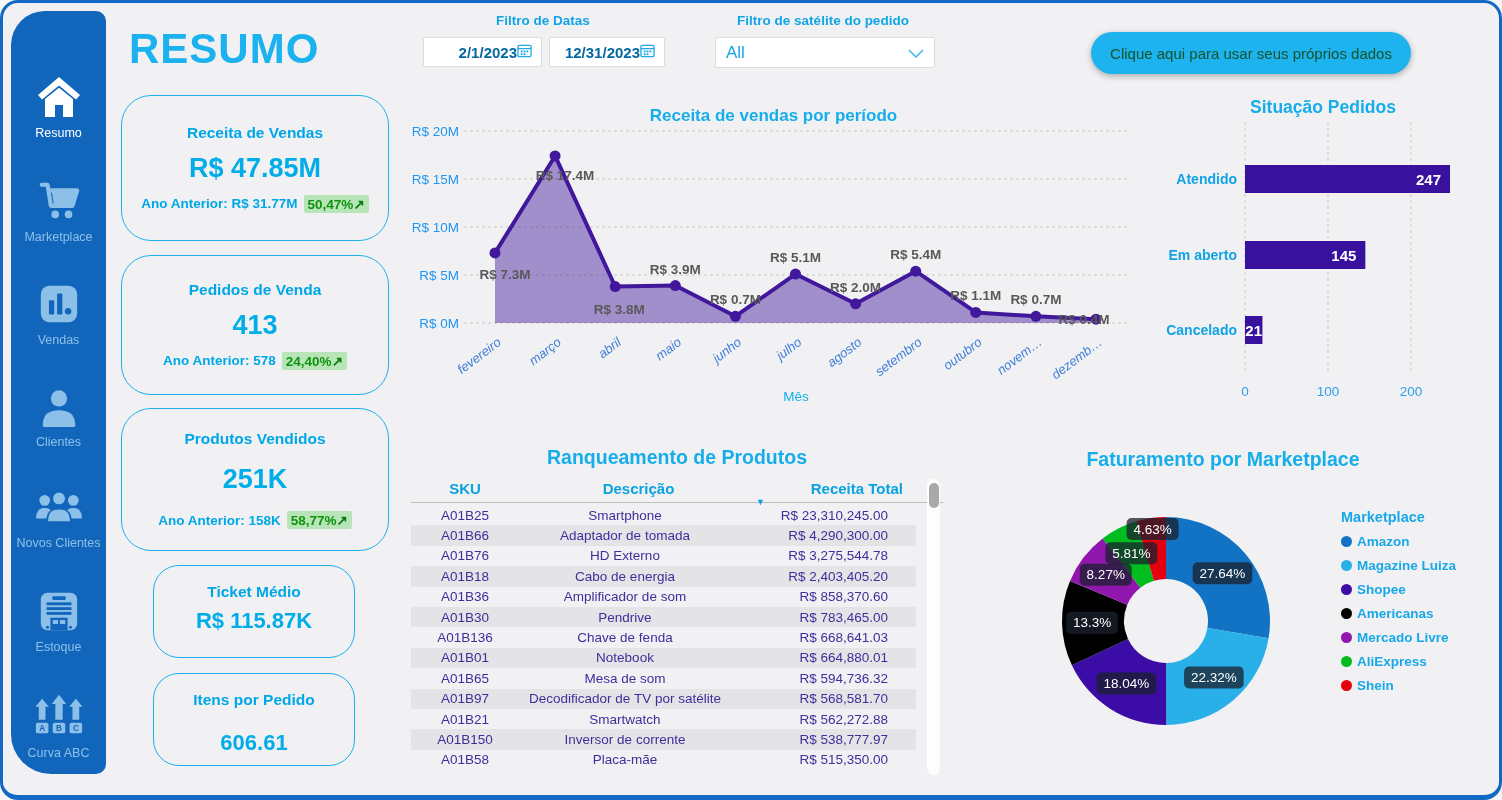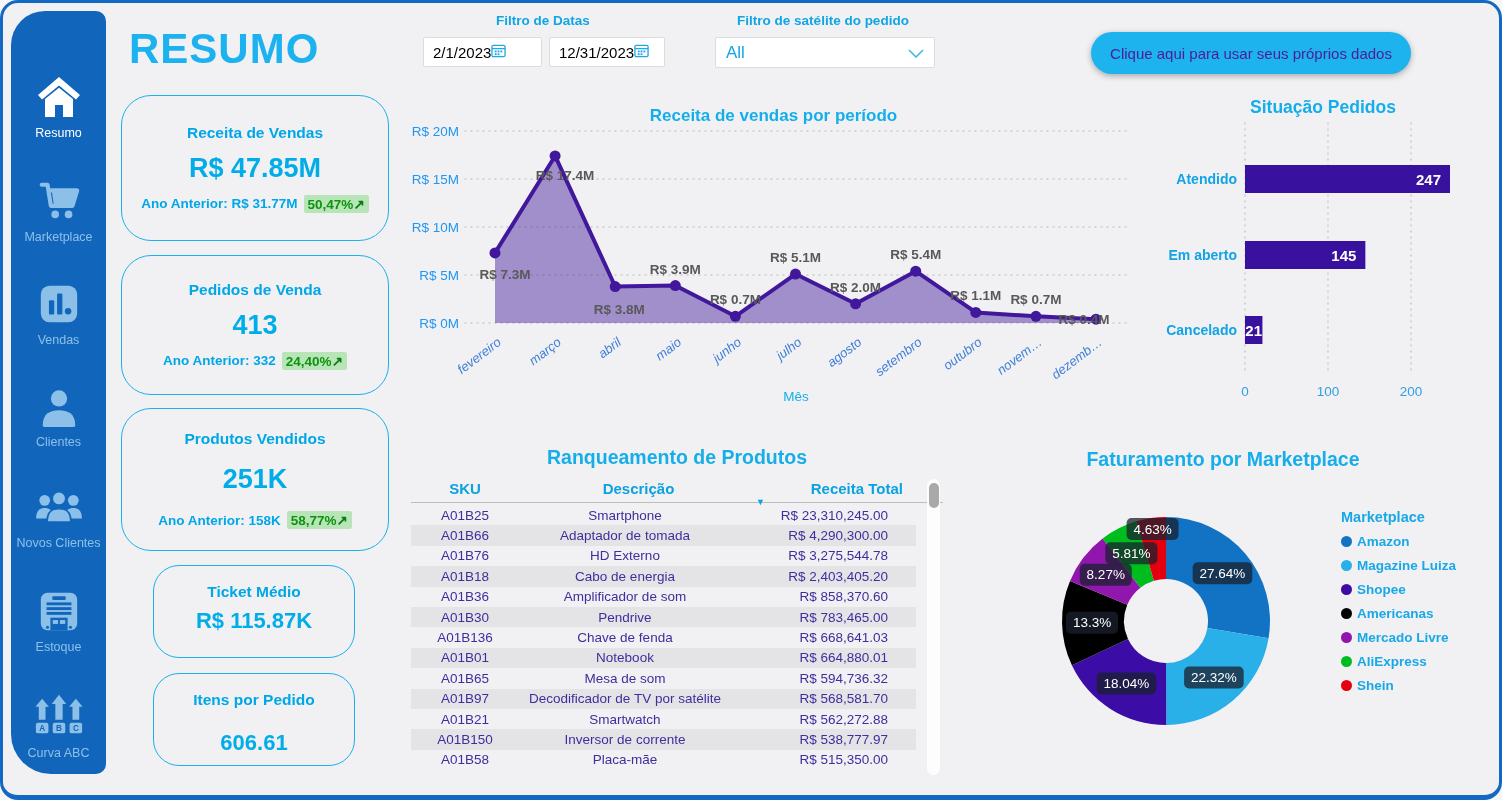--- a/index.html
+++ b/index.html
@@ -11,28 +11,28 @@
            justify-content:space-between;padding:64px 0 14px;box-sizing:border-box;}
   .nav-item{display:flex;flex-direction:column;align-items:center;gap:3px;color:#8cc0e9;cursor:pointer;width:90px;}
   .nav-item.active{color:#ffffff;}
   .nav-label{font-size:12.5px;text-align:center;line-height:1.15;}
   
   .page-title{position:absolute;left:126px;top:22px;font-size:42px;font-weight:600;color:#1cb2ef;letter-spacing:1px;}
   .filter-label{position:absolute;font-size:13.5px;font-weight:700;color:#11a5e6;text-align:center;}
   .fl-dates{left:420px;top:10px;width:240px;}
   .fl-status{left:705px;top:10px;width:230px;}
   .date-box{position:absolute;top:34px;height:30px;background:#fff;border:1px solid #dcdcdc;border-radius:2px;
-            display:flex;align-items:center;justify-content:flex-start;padding:0 9px;box-sizing:border-box;
-            color:#000000;font-size:15px;cursor:pointer;}
+            display:flex;align-items:center;justify-content:flex-end;padding:0 9px;box-sizing:border-box;
+            color:#0369a1;font-size:15px;cursor:pointer;font-weight:bold;}
   .db-1{left:420px;width:119px;} .db-2{left:546px;width:116px;}
   .dropdown{position:absolute;left:712px;top:34px;width:220px;height:31px;background:#fff;border:1px solid #dcdcdc;
             border-radius:2px;display:flex;align-items:center;justify-content:space-between;padding:0 10px;
             box-sizing:border-box;color:#13a7e8;font-size:17px;cursor:pointer;}
   .cta-button{position:absolute;left:1088px;top:29px;width:320px;height:42px;background:#1db3ef;border:none;
-              border-radius:21px;color:#4c1d95;font-size:15px;font-family:inherit;cursor:pointer;
+              border-radius:21px;color:#14532d;font-size:15px;font-family:inherit;cursor:pointer;
               box-shadow:0 2px 6px rgba(0,0,0,.3);}
   
   .kpi-card{position:absolute;border:1.6px solid #1cb0ee;border-radius:30px;display:flex;flex-direction:column;
             align-items:center;justify-content:center;gap:11px;box-sizing:border-box;}
   .kpi-1{left:118px;top:92px;width:268px;height:146px;}
   .kpi-2{left:118px;top:252px;width:268px;height:140px;}
   .kpi-3{left:118px;top:405px;width:268px;height:143px;gap:16px;}
   .kpi-4{left:150px;top:562px;width:202px;height:93px;border-radius:26px;justify-content:flex-start;padding-top:17px;gap:7px;}
   .kpi-5{left:150px;top:670px;width:202px;height:93px;border-radius:26px;justify-content:flex-start;padding-top:17px;gap:21px;}
   .kpi-title{font-size:15.5px;font-weight:700;color:#00a7e8;}
@@ -201,21 +201,21 @@
         <div class="kpi-value">R$ 47.85M</div>
         <div class="kpi-foot">
           <span>Ano Anterior: R$ 31.77M</span>
           <span class="badge">50,47%<span class="arr">↗</span></span>
         </div>
       </div>
       <div class="kpi-card kpi-2">
         <div class="kpi-title">Pedidos de Venda</div>
         <div class="kpi-value">413</div>
         <div class="kpi-foot">
-          <span>Ano Anterior: 332</span>
+          <span>Ano Anterior: 578</span>
           <span class="badge">24,40%<span class="arr">↗</span></span>
         </div>
       </div>
       <div class="kpi-card kpi-3">
         <div class="kpi-title">Produtos Vendidos</div>
         <div class="kpi-value">251K</div>
         <div class="kpi-foot">
           <span>Ano Anterior: 158K</span>
           <span class="badge">58,77%<span class="arr">↗</span></span>
         </div>

